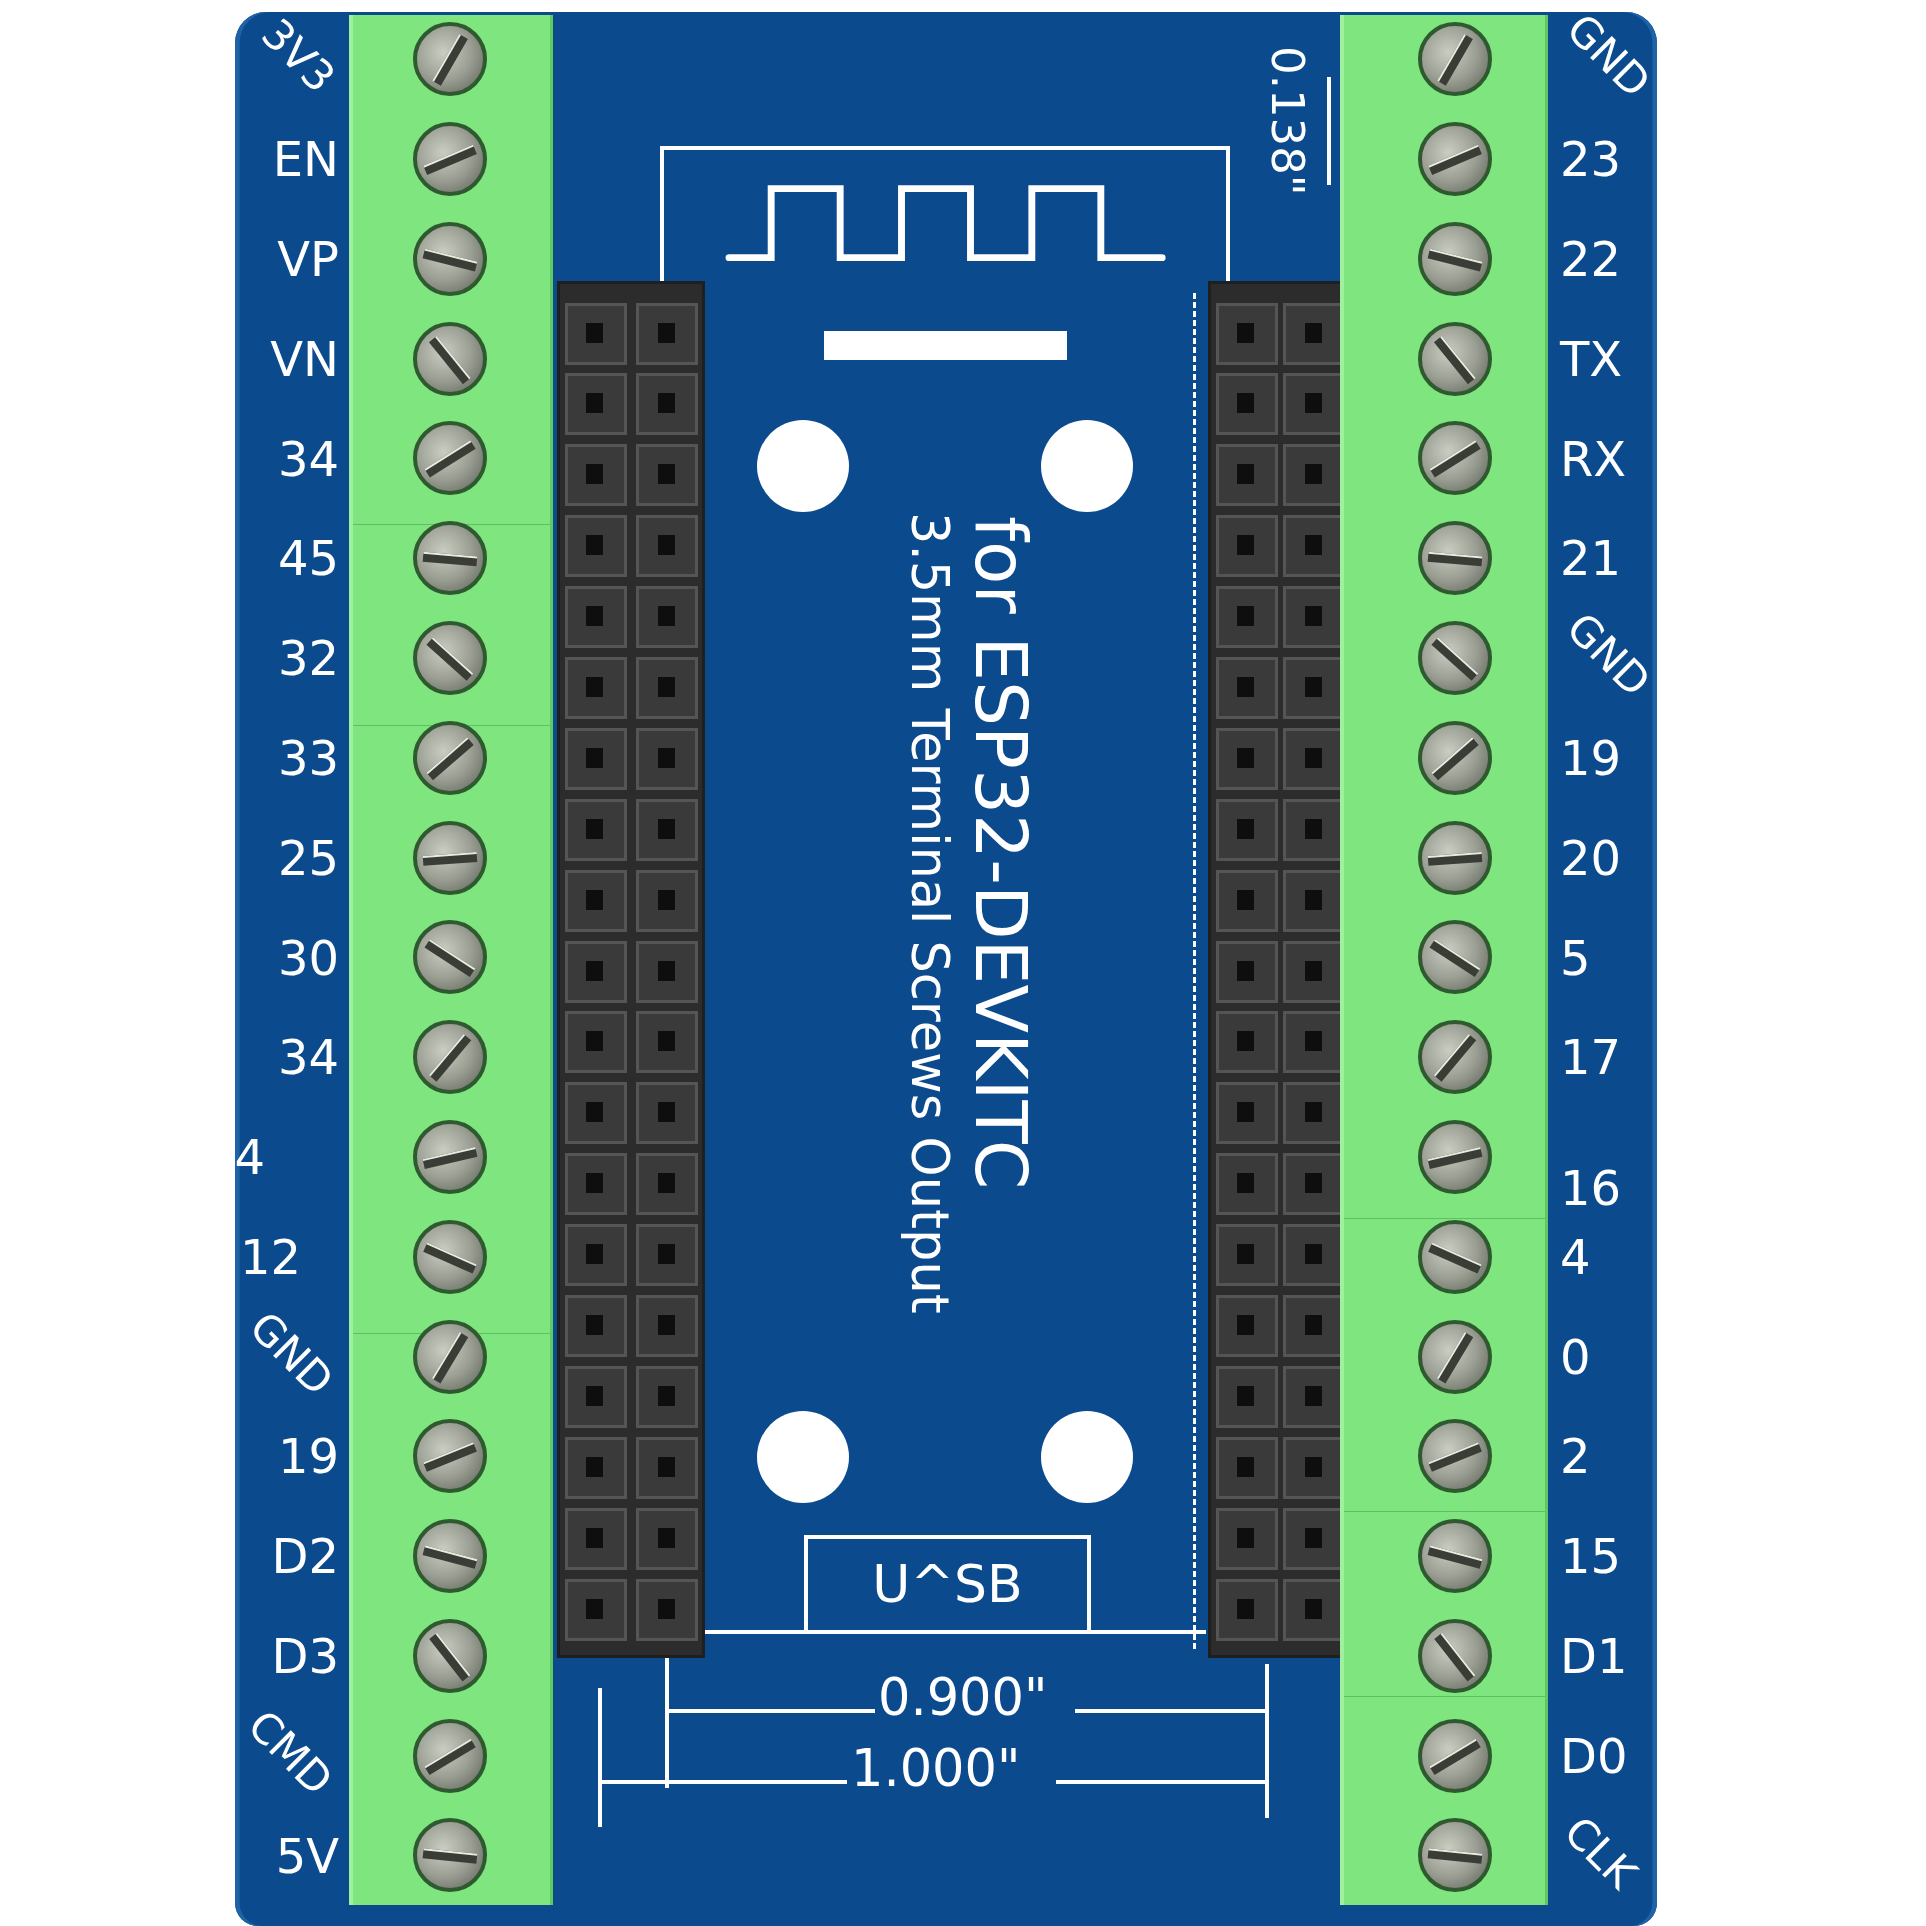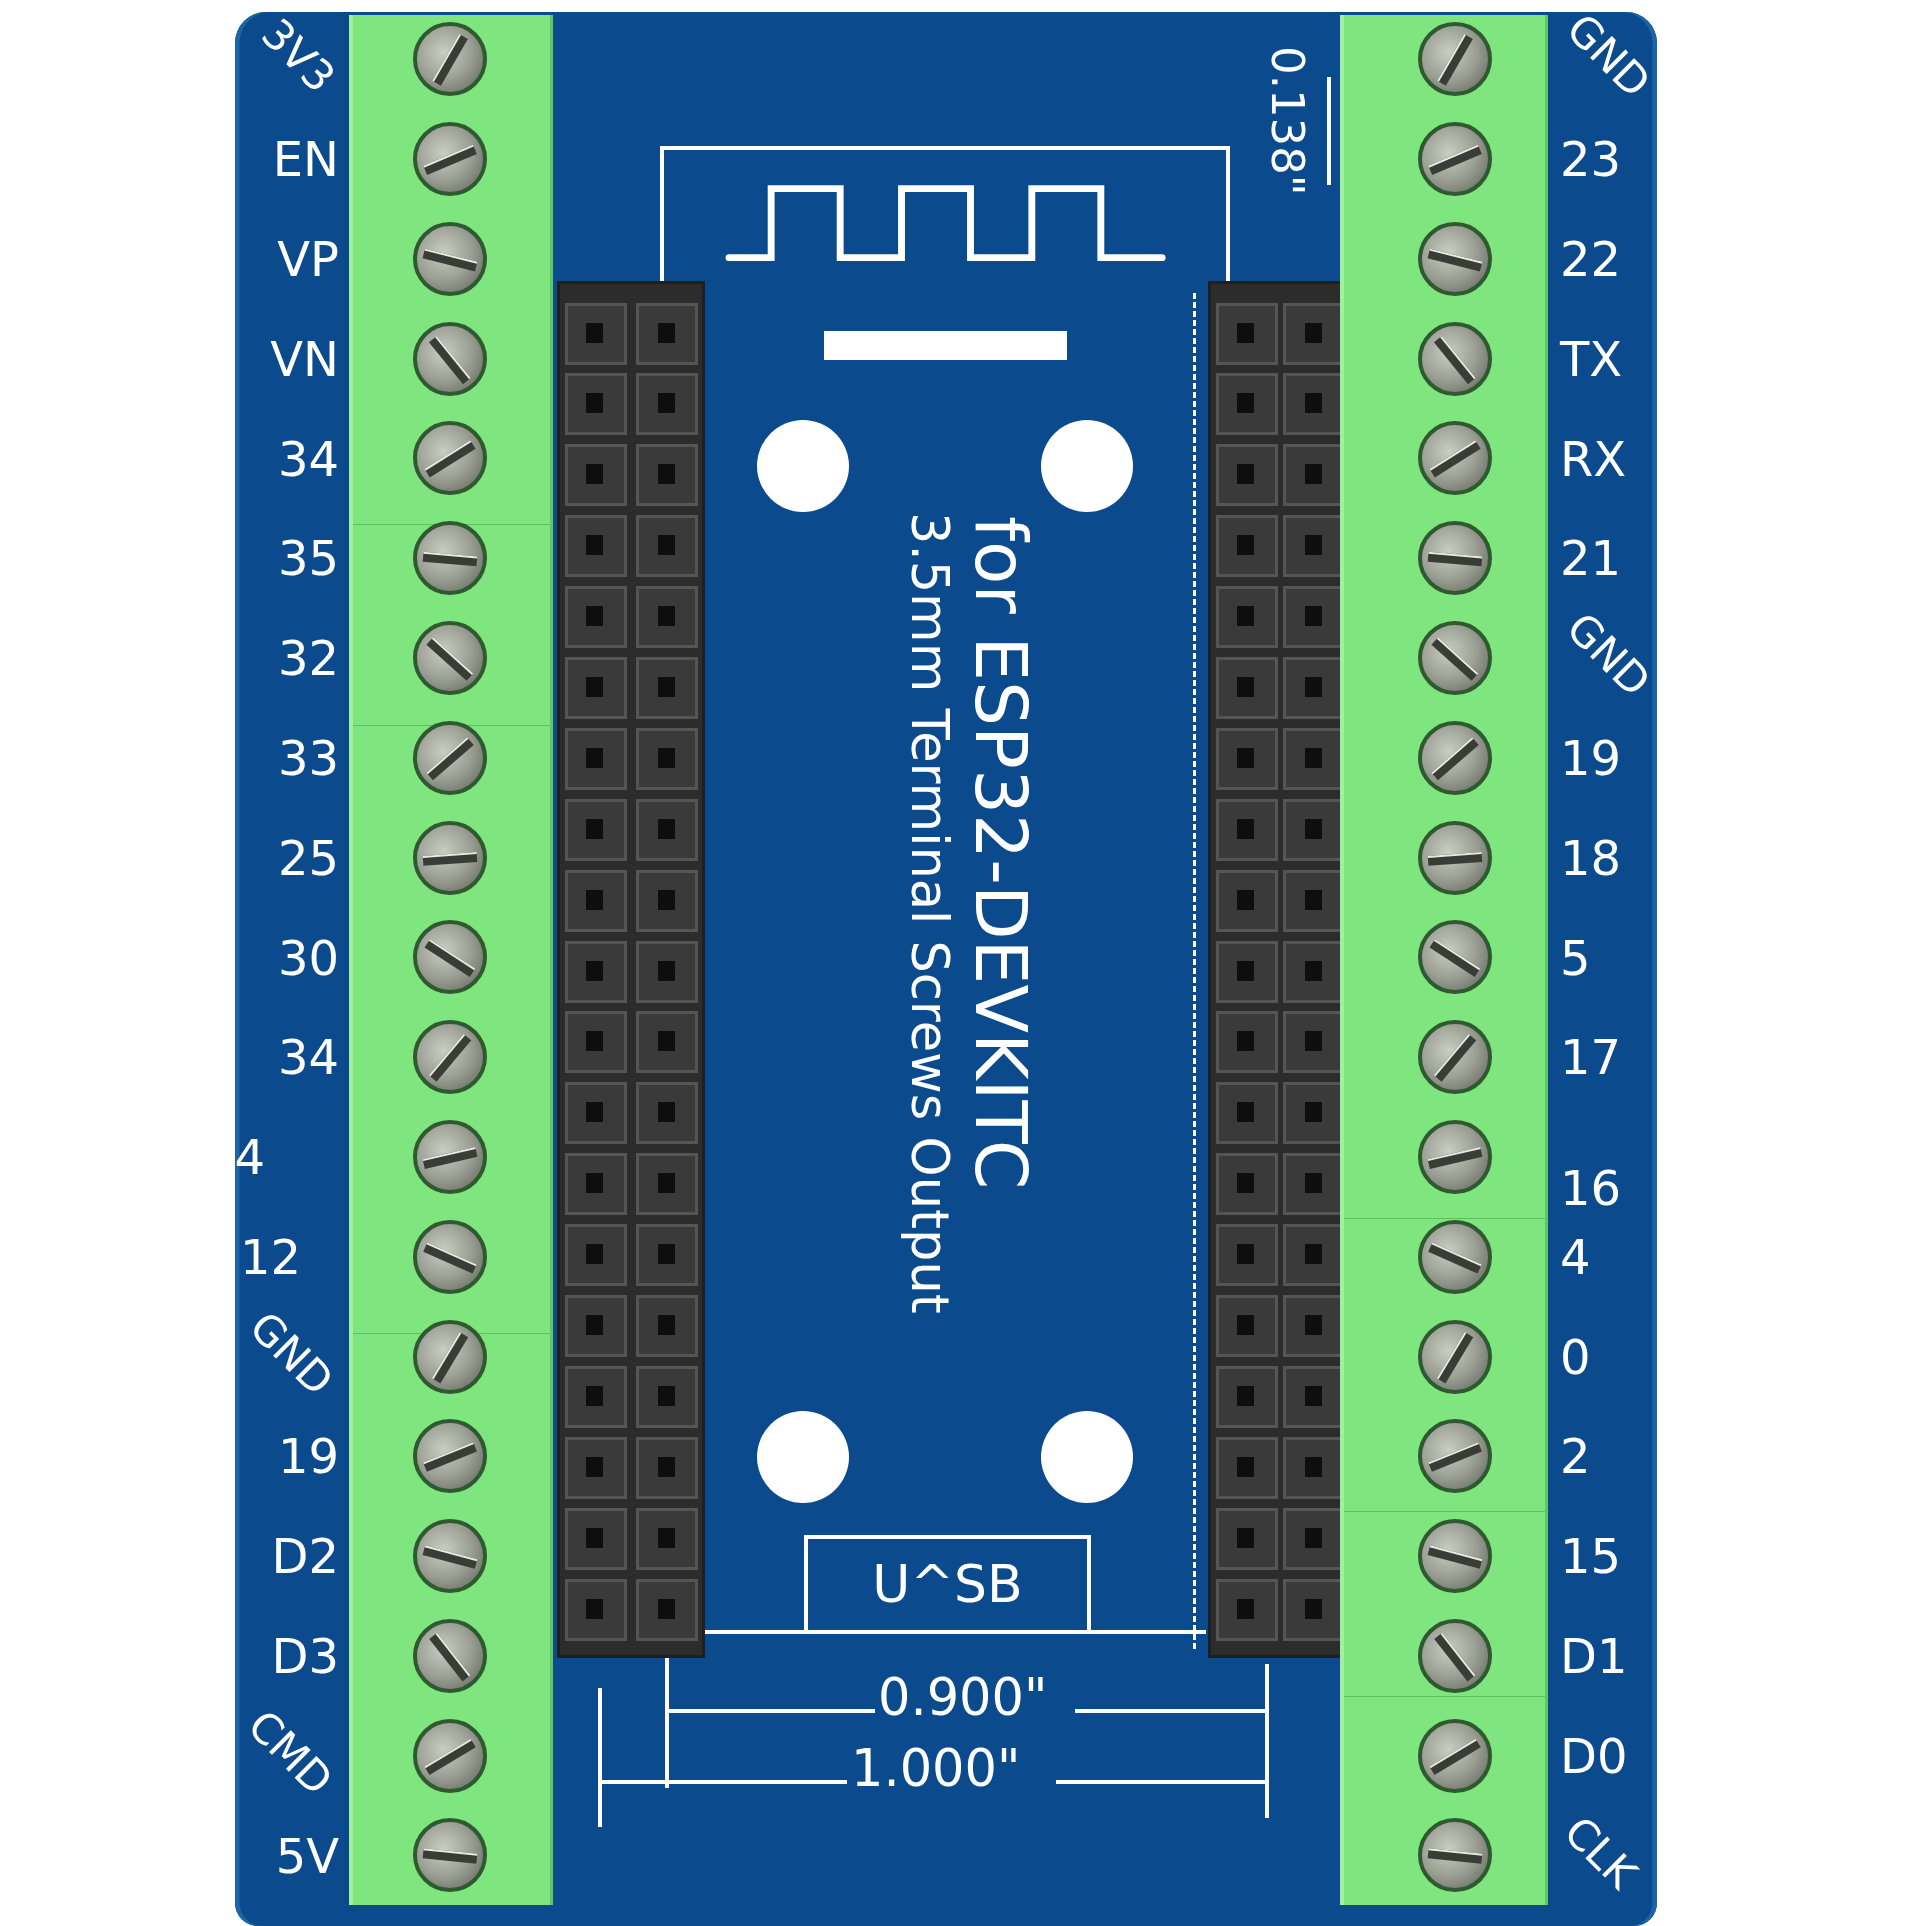--- a/index.html
+++ b/index.html
@@ -153,21 +153,21 @@
     <div class="seg" style="top: 1496px;"></div>
     <div class="seg" style="top: 1681px;"></div>
   </div>
 
 <div id="leftLabels">
     <div class="lbl rot" style="right: 1587px; top: 35px;">3V3</div>
     <div class="lbl" style="right: 1587px; top: 135px;">EN</div>
     <div class="lbl" style="right: 1587px; top: 235px;">VP</div>
     <div class="lbl" style="right: 1587px; top: 335px;">VN</div>
     <div class="lbl" style="right: 1587px; top: 435px;">34</div>
-    <div class="lbl" style="right: 1587px; top: 534px;">35</div>
+    <div class="lbl" style="right: 1587px; top: 534px;">45</div>
     <div class="lbl" style="right: 1587px; top: 634px;">32</div>
     <div class="lbl" style="right: 1587px; top: 734px;">33</div>
     <div class="lbl" style="right: 1587px; top: 834px;">25</div>
     <div class="lbl" style="right: 1587px; top: 934px;">30</div>
     <div class="lbl" style="right: 1587px; top: 1033px;">34</div>
     <div class="lbl" style="right: 1661px; top: 1133px;">14</div>
     <div class="lbl" style="right: 1625px; top: 1233px;">12</div>
     <div class="lbl rot" style="right: 1587px; top: 1333px;">GND</div>
     <div class="lbl" style="right: 1587px; top: 1432px;">19</div>
     <div class="lbl" style="right: 1587px; top: 1532px;">D2</div>
@@ -177,21 +177,21 @@
   </div>
 <div id="rightLabels">
     <div class="lbl rot" style="left: 1560px; top: 35px;">GND</div>
     <div class="lbl" style="left: 1560px; top: 135px;">23</div>
     <div class="lbl" style="left: 1560px; top: 235px;">22</div>
     <div class="lbl" style="left: 1560px; top: 335px;">TX</div>
     <div class="lbl" style="left: 1560px; top: 435px;">RX</div>
     <div class="lbl" style="left: 1560px; top: 534px;">21</div>
     <div class="lbl rot" style="left: 1560px; top: 634px;">GND</div>
     <div class="lbl" style="left: 1560px; top: 734px;">19</div>
-    <div class="lbl" style="left: 1560px; top: 834px;">18</div>
+    <div class="lbl" style="left: 1560px; top: 834px;">20</div>
     <div class="lbl" style="left: 1560px; top: 934px;">5</div>
     <div class="lbl" style="left: 1560px; top: 1033px;">17</div>
     <div class="lbl" style="left: 1560px; top: 1164px;">16</div>
     <div class="lbl" style="left: 1560px; top: 1233px;">4</div>
     <div class="lbl" style="left: 1560px; top: 1333px;">0</div>
     <div class="lbl" style="left: 1560px; top: 1432px;">2</div>
     <div class="lbl" style="left: 1560px; top: 1532px;">15</div>
     <div class="lbl" style="left: 1560px; top: 1632px;">D1</div>
     <div class="lbl" style="left: 1560px; top: 1732px;">D0</div>
     <div class="lbl rot" style="left: 1560px; top: 1832px;">CLK</div>

